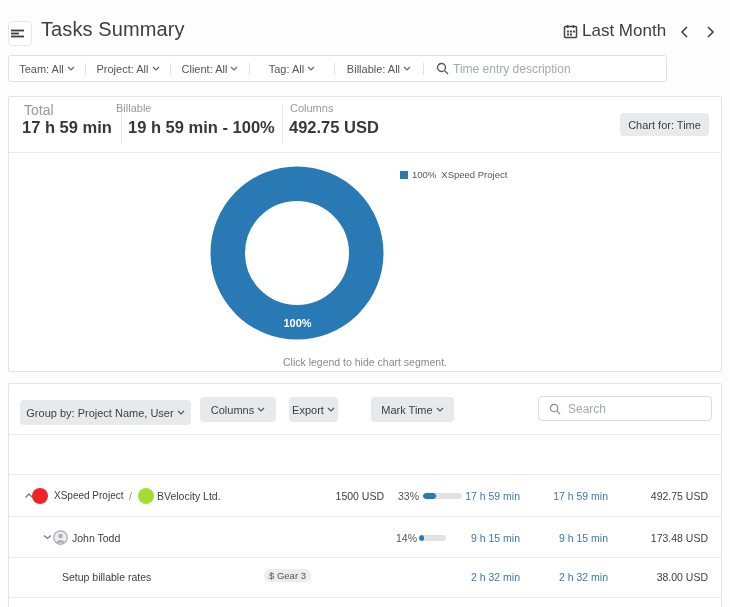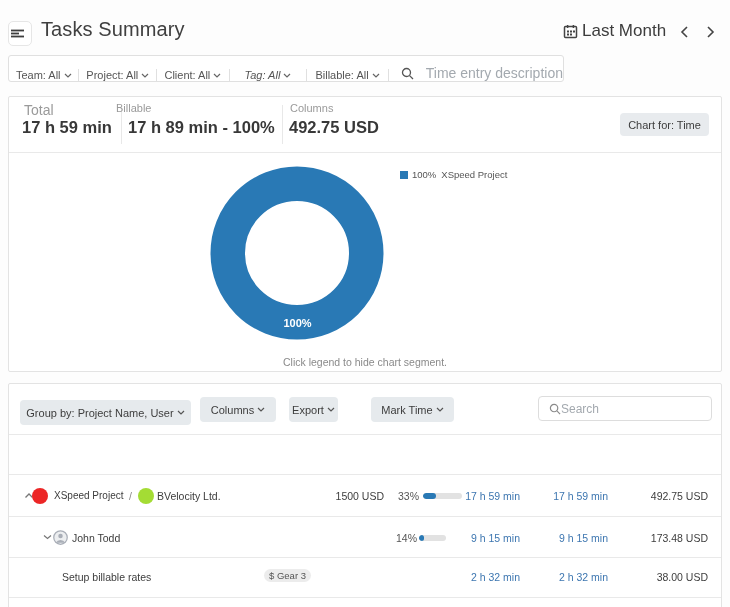--- a/index.html
+++ b/index.html
@@ -34,52 +34,52 @@
   </svg>
   <span style="position:absolute;left:19px;top:0;font-size:17px;color:#3d3d3d;">Last Month</span>
 </div>
 <svg width="9" height="14" viewBox="0 0 9 14" class="abs" style="left:680px;top:25px;">
   <polyline points="7,2 2,7 7,12" fill="none" stroke="#444" stroke-width="1.6"></polyline>
 </svg>
 <svg width="9" height="14" viewBox="0 0 9 14" class="abs" style="left:706px;top:25px;">
   <polyline points="2,2 7,7 2,12" fill="none" stroke="#444" stroke-width="1.6"></polyline>
 </svg>
 
-<div class="abs" style="left:8px;top:55px;width:556px;height:27px;background:#fff;border:1px solid #e0e0e0;border-radius:3px;display:flex;align-items:flex-end;">
+<div class="abs" style="left:8px;top:55px;width:659px;height:27px;background:#fff;border:1px solid #e0e0e0;border-radius:3px;display:flex;align-items:center;">
   <div style="width:77px;border-right:1px solid #e0e0e0;display:flex;align-items:center;justify-content:center;font-size:11px;color:#555;white-space:nowrap;">Team: All&nbsp;<svg width="8" height="5" viewBox="0 0 8 5">
         <polyline points="1,1 4,4 7,1" fill="none" stroke="#666" stroke-width="1.2"></polyline>
       </svg></div>
   <div style="width:85px;border-right:1px solid #e0e0e0;display:flex;align-items:center;justify-content:center;font-size:11px;color:#555;white-space:nowrap;">Project: All&nbsp;<svg width="8" height="5" viewBox="0 0 8 5">
         <polyline points="1,1 4,4 7,1" fill="none" stroke="#666" stroke-width="1.2"></polyline>
       </svg></div>
   <div style="width:79px;border-right:1px solid #e0e0e0;display:flex;align-items:center;justify-content:center;font-size:11px;color:#555;white-space:nowrap;">Client: All&nbsp;<svg width="8" height="5" viewBox="0 0 8 5">
         <polyline points="1,1 4,4 7,1" fill="none" stroke="#666" stroke-width="1.2"></polyline>
       </svg></div>
-  <div style="width:85px;border-right:1px solid #e0e0e0;display:flex;align-items:center;justify-content:center;font-size:11px;color:#555;white-space:nowrap;font-style:italic;">Tag: All&nbsp;<svg width="8" height="5" viewBox="0 0 8 5">
+  <div style="width:85px;border-right:1px solid #e0e0e0;display:flex;align-items:center;justify-content:center;font-size:11px;color:#555;white-space:nowrap;">Tag: All&nbsp;<svg width="8" height="5" viewBox="0 0 8 5">
         <polyline points="1,1 4,4 7,1" fill="none" stroke="#666" stroke-width="1.2"></polyline>
       </svg></div>
   <div style="width:89px;border-right:1px solid #e0e0e0;display:flex;align-items:center;justify-content:center;font-size:11px;color:#555;white-space:nowrap;">Billable: All&nbsp;<svg width="8" height="5" viewBox="0 0 8 5">
         <polyline points="1,1 4,4 7,1" fill="none" stroke="#666" stroke-width="1.2"></polyline>
       </svg></div>
   <div style="flex:1;display:flex;align-items:center;padding-left:12px;">
     <svg width="13" height="13" viewBox="0 0 13 13">
         <circle cx="5.5" cy="5.5" r="4" fill="none" stroke="#555" stroke-width="1.3"></circle>
         <line x1="8.6" y1="8.6" x2="12" y2="12" stroke="#555" stroke-width="1.3"></line>
       </svg>
-    <span style="font-size:14px;color:#a3a9af;margin-left:12px;white-space:nowrap;">Time entry description</span>
+    <span style="font-size:12px;color:#a3a9af;margin-left:4px;white-space:nowrap;">Time entry description</span>
   </div>
 </div>
 
 <div class="card" style="left:8px;top:96px;width:714px;height:276px;">
   <div style="position:absolute;left:0;top:0;width:100%;height:56px;border-bottom:1px solid #e9e9e9;">
     <div style="position:absolute;left:15px;top:5px;font-size:14px;color:#9a9a9a;">Total</div>
     <div style="position:absolute;left:13px;top:21px;font-size:16.5px;font-weight:bold;color:#383838;">17 h 59 min</div>
     <div style="position:absolute;left:112px;top:8px;bottom:8px;width:1px;background:#e8e8e8;"></div>
     <div style="position:absolute;left:107px;top:5px;font-size:11px;color:#9a9a9a;">Billable</div>
-    <div style="position:absolute;left:119px;top:21px;font-size:16.5px;font-weight:bold;color:#383838;">17 h 89 min - 100%</div>
+    <div style="position:absolute;left:119px;top:21px;font-size:16.5px;font-weight:bold;color:#383838;">19 h 59 min - 100%</div>
     <div style="position:absolute;left:273px;top:8px;bottom:8px;width:1px;background:#e8e8e8;"></div>
     <div style="position:absolute;left:281px;top:5px;font-size:11px;color:#9a9a9a;">Columns</div>
     <div style="position:absolute;left:280px;top:21px;font-size:16.5px;font-weight:bold;color:#383838;">492.75 USD</div>
     <div style="position:absolute;left:611px;top:16px;width:89px;height:23px;background:#e8ebee;border-radius:4px;font-size:11px;color:#3d3d3d;display:flex;align-items:center;justify-content:center;">Chart for: Time</div>
   </div>
 
   <svg width="200" height="200" viewBox="0 0 200 200" style="position:absolute;left:188px;top:56px;">
     <circle cx="100" cy="100" r="69.25" fill="none" stroke="#2979b5" stroke-width="34.5"></circle>
     <text x="100.5" y="173.5" text-anchor="middle" font-size="11" font-weight="bold" fill="#fff" font-family="Liberation Sans, sans-serif">100%</text>
   </svg>
@@ -105,21 +105,21 @@
         <polyline points="1,1 4,4 7,1" fill="none" stroke="#555" stroke-width="1.2"></polyline>
       </svg></div>
   <div style="position:absolute;left:362px;top:13px;height:25px;width:83px;background:#e6eaed;border-radius:4px;display:flex;align-items:center;justify-content:center;font-size:11px;color:#3d3d3d;white-space:nowrap;">Mark Time&nbsp;<svg width="8" height="5" viewBox="0 0 8 5">
         <polyline points="1,1 4,4 7,1" fill="none" stroke="#555" stroke-width="1.2"></polyline>
       </svg></div>
   <div style="position:absolute;left:529px;top:12px;width:174px;height:25px;border:1px solid #ddd;border-radius:4px;display:flex;align-items:center;padding-left:10px;">
     <svg width="12" height="12" viewBox="0 0 13 13">
         <circle cx="5.5" cy="5.5" r="4" fill="none" stroke="#8a8a8a" stroke-width="1.3"></circle>
         <line x1="8.6" y1="8.6" x2="12" y2="12" stroke="#8a8a8a" stroke-width="1.3"></line>
       </svg>
-    <span style="font-size:12px;color:#a3a9af;">Search</span>
+    <span style="font-size:12px;color:#a3a9af;margin-left:7px;">Search</span>
   </div>
 
   <div style="position:absolute;left:0;right:0;top:50px;height:1px;background:#e9e9e9;"></div>
 
 
   <div style="position:absolute;left:0;right:0;top:90px;height:42px;border-top:1px solid #e9e9e9;font-size:10.5px;">
     <svg width="10" height="8" viewBox="0 0 10 8" style="position:absolute;left:15px;top:17px;">
         <polyline points="1.5,5.5 5,2 8.5,5.5" fill="none" stroke="#777" stroke-width="1.3"></polyline>
       </svg>
     <div style="position:absolute;left:23px;top:13px;width:16px;height:16px;border-radius:50%;background:#ec2626;"></div>

